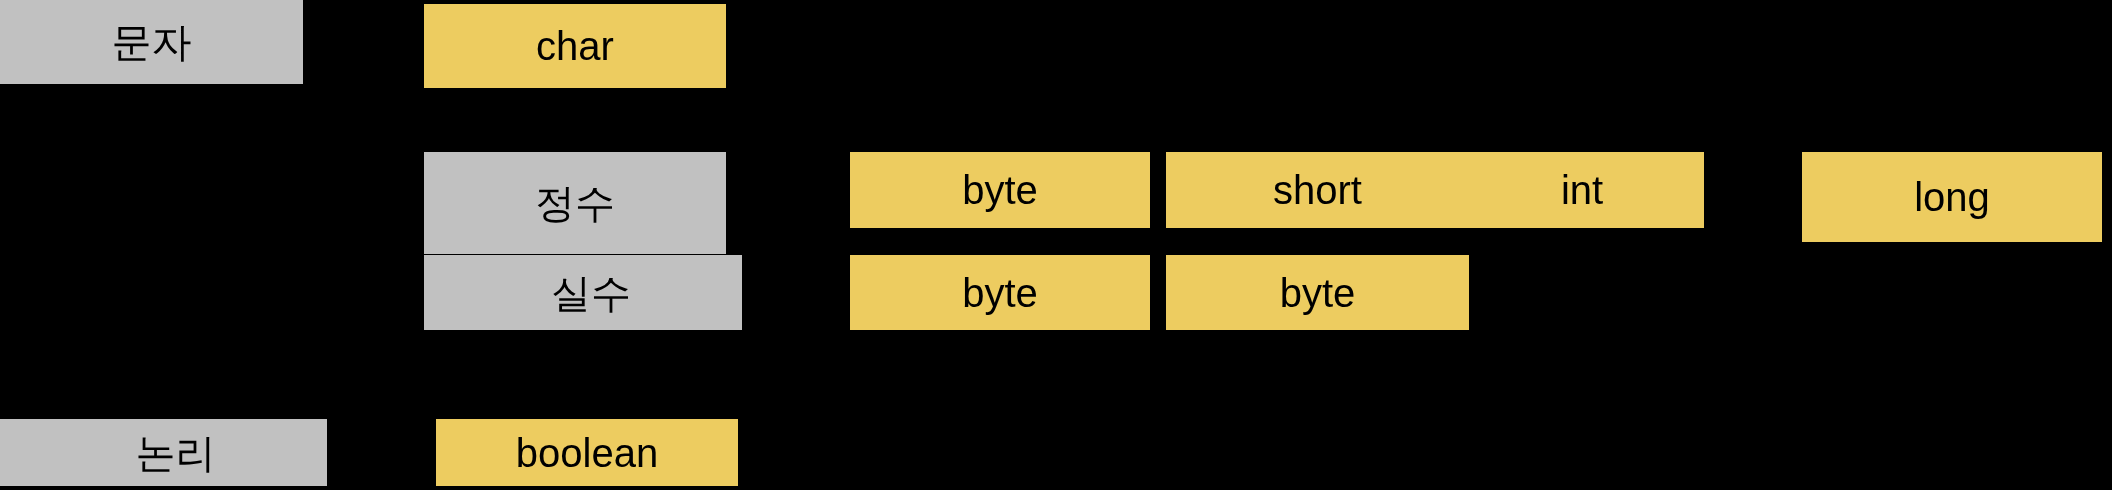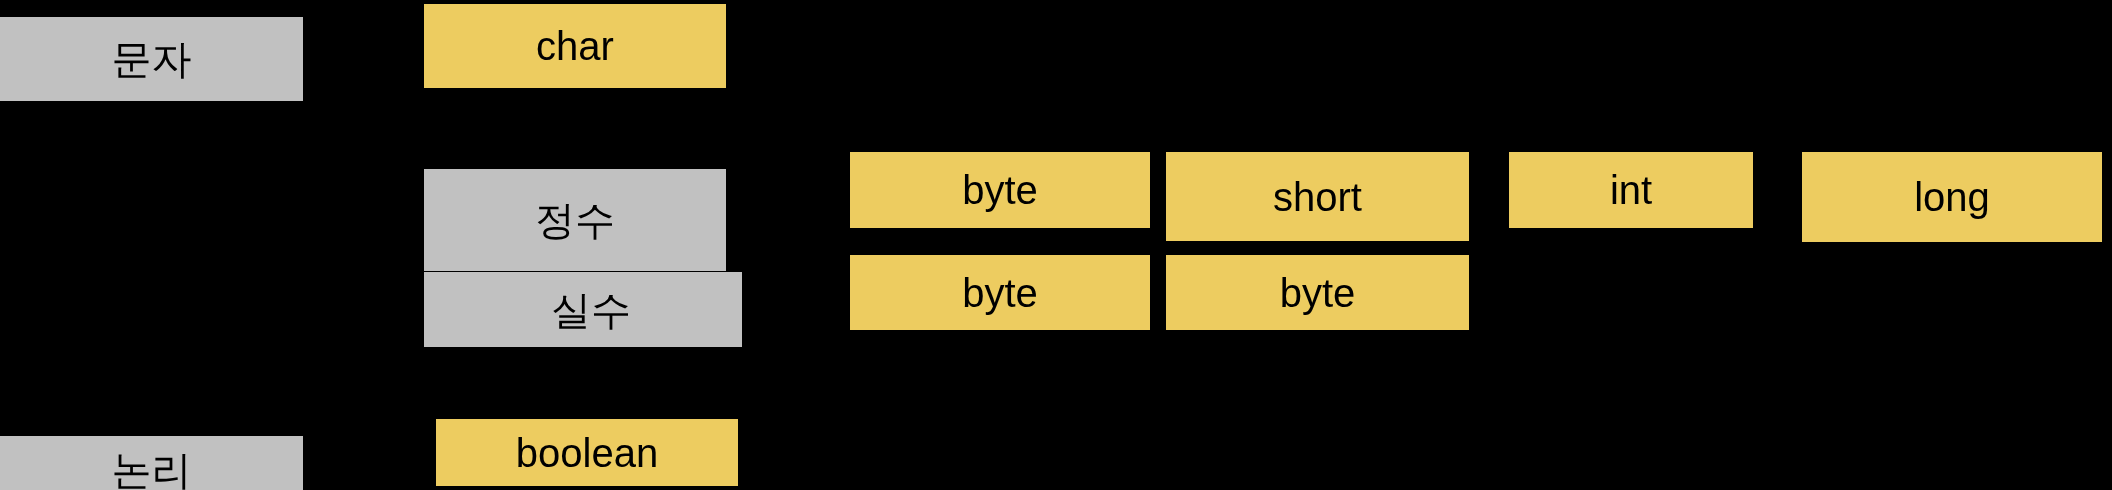--- a/index.html
+++ b/index.html
@@ -20,38 +20,38 @@
   .box {
     position: absolute;
     display: flex;
     align-items: center;
     justify-content: center;
     font-size: 40px;
     line-height: 1;
     color: var(--text, #000000);
     white-space: nowrap;
   }
-  .gray   { background: var(--category, #C1C1C1); margin-top: 17px; }
+  .gray   { background: var(--category, #C1C1C1); }
   .yellow { background: var(--type, #EDCC60); }
 
   
   .b-munja   { left: 0px;    top: 0px;   width: 303px; height: 84px; }
   .b-sutja   { left: 0px;    top: 202px; width: 303px; height: 74px; }
-  .b-nolli   { left: 0px;    top: 419px; width: 303px; height: 67px; }
+  .b-nolli   { left: 0px;    top: 419px; width: 303px; height: 67px; padding-left: 24px; }
 
   
   .b-char    { left: 424px;  top: 4px;   width: 302px; height: 84px; }
   .b-jeongsu { left: 424px;  top: 152px; width: 302px; height: 102px; }
   .b-silsu   { left: 424px;  top: 255px; width: 302px; height: 75px; padding-left: 16px; }
   .b-boolean { left: 436px;  top: 419px; width: 302px; height: 67px; }
 
   
   .b-byte    { left: 850px;  top: 152px; width: 300px; height: 76px; }
-  .b-short   { left: 1166px; top: 152px; width: 303px; height: 89px; }
-  .b-int     { left: 1509px; top: 152px; width: 244px; height: 76px; text-align: center; }
+  .b-short   { left: 1166px; top: 152px; width: 303px; height: 76px; }
+  .b-int     { left: 1460px; top: 152px; width: 244px; height: 76px; text-align: center; }
   .b-long    { left: 1802px; top: 152px; width: 300px; height: 90px; }
 
   
   .b-float   { left: 850px;  top: 255px; width: 300px; height: 75px; }
   .b-byte2   { left: 1166px; top: 255px; width: 303px; height: 75px; }
 </style>
 </head>
 <body>
 
 <div class="canvas">

